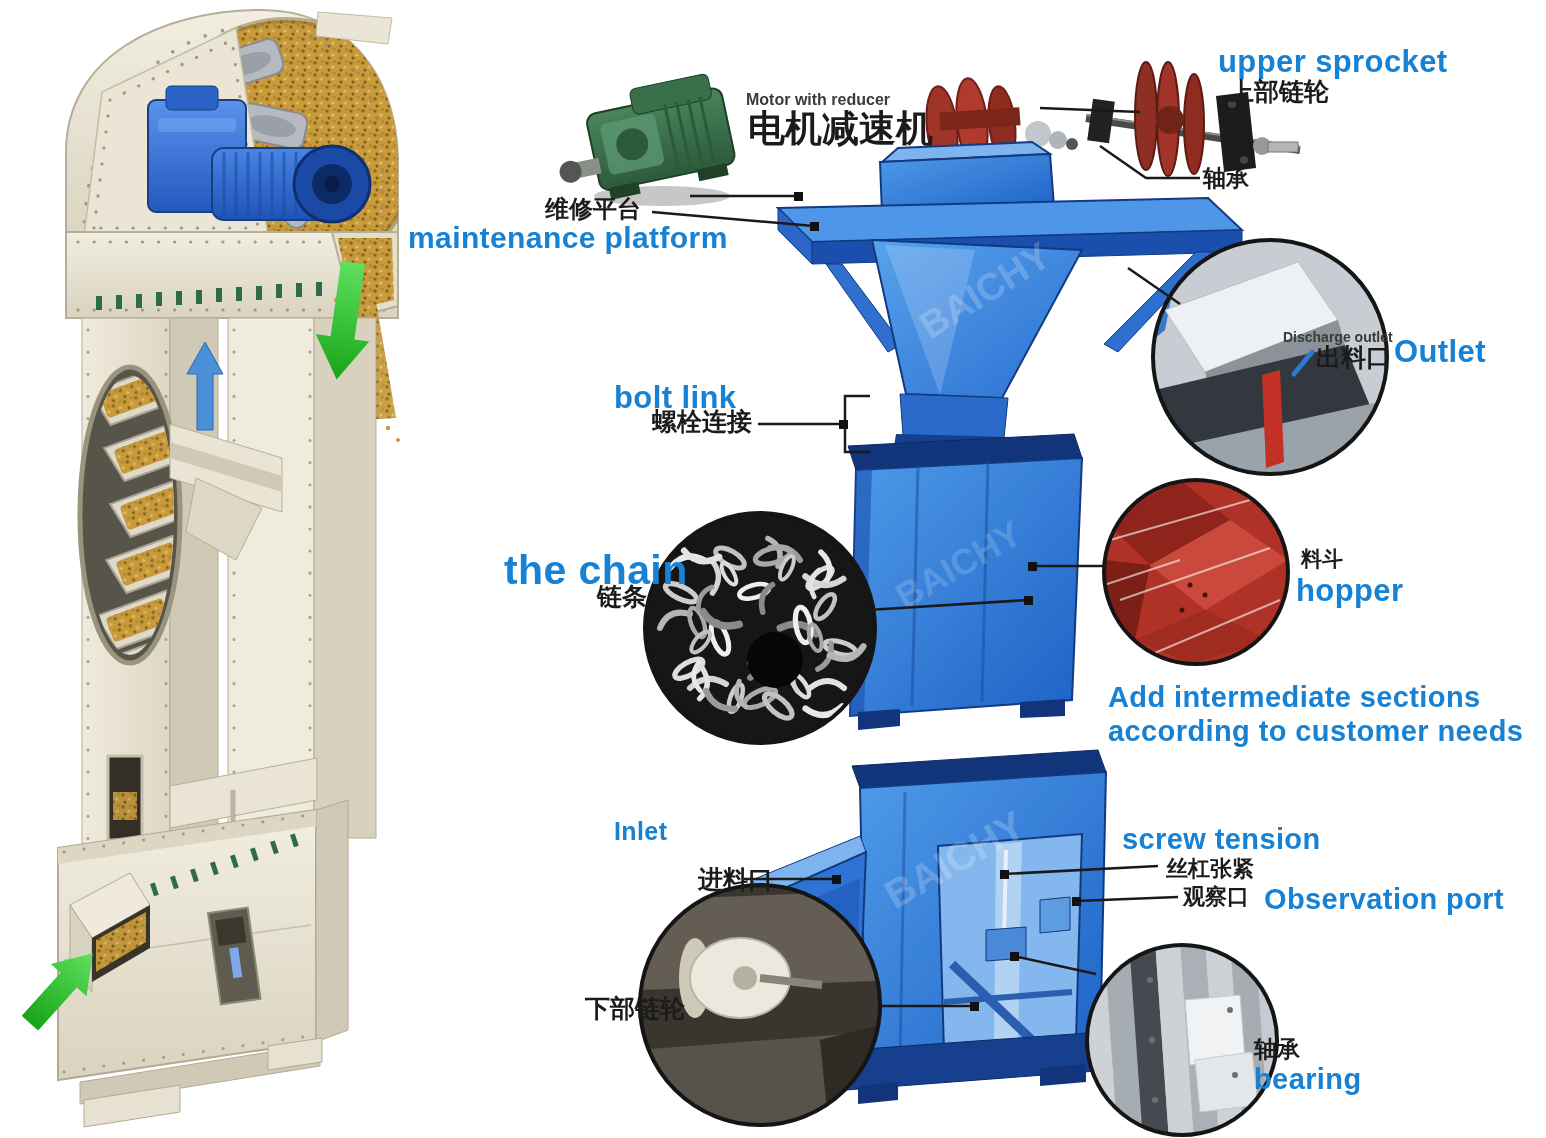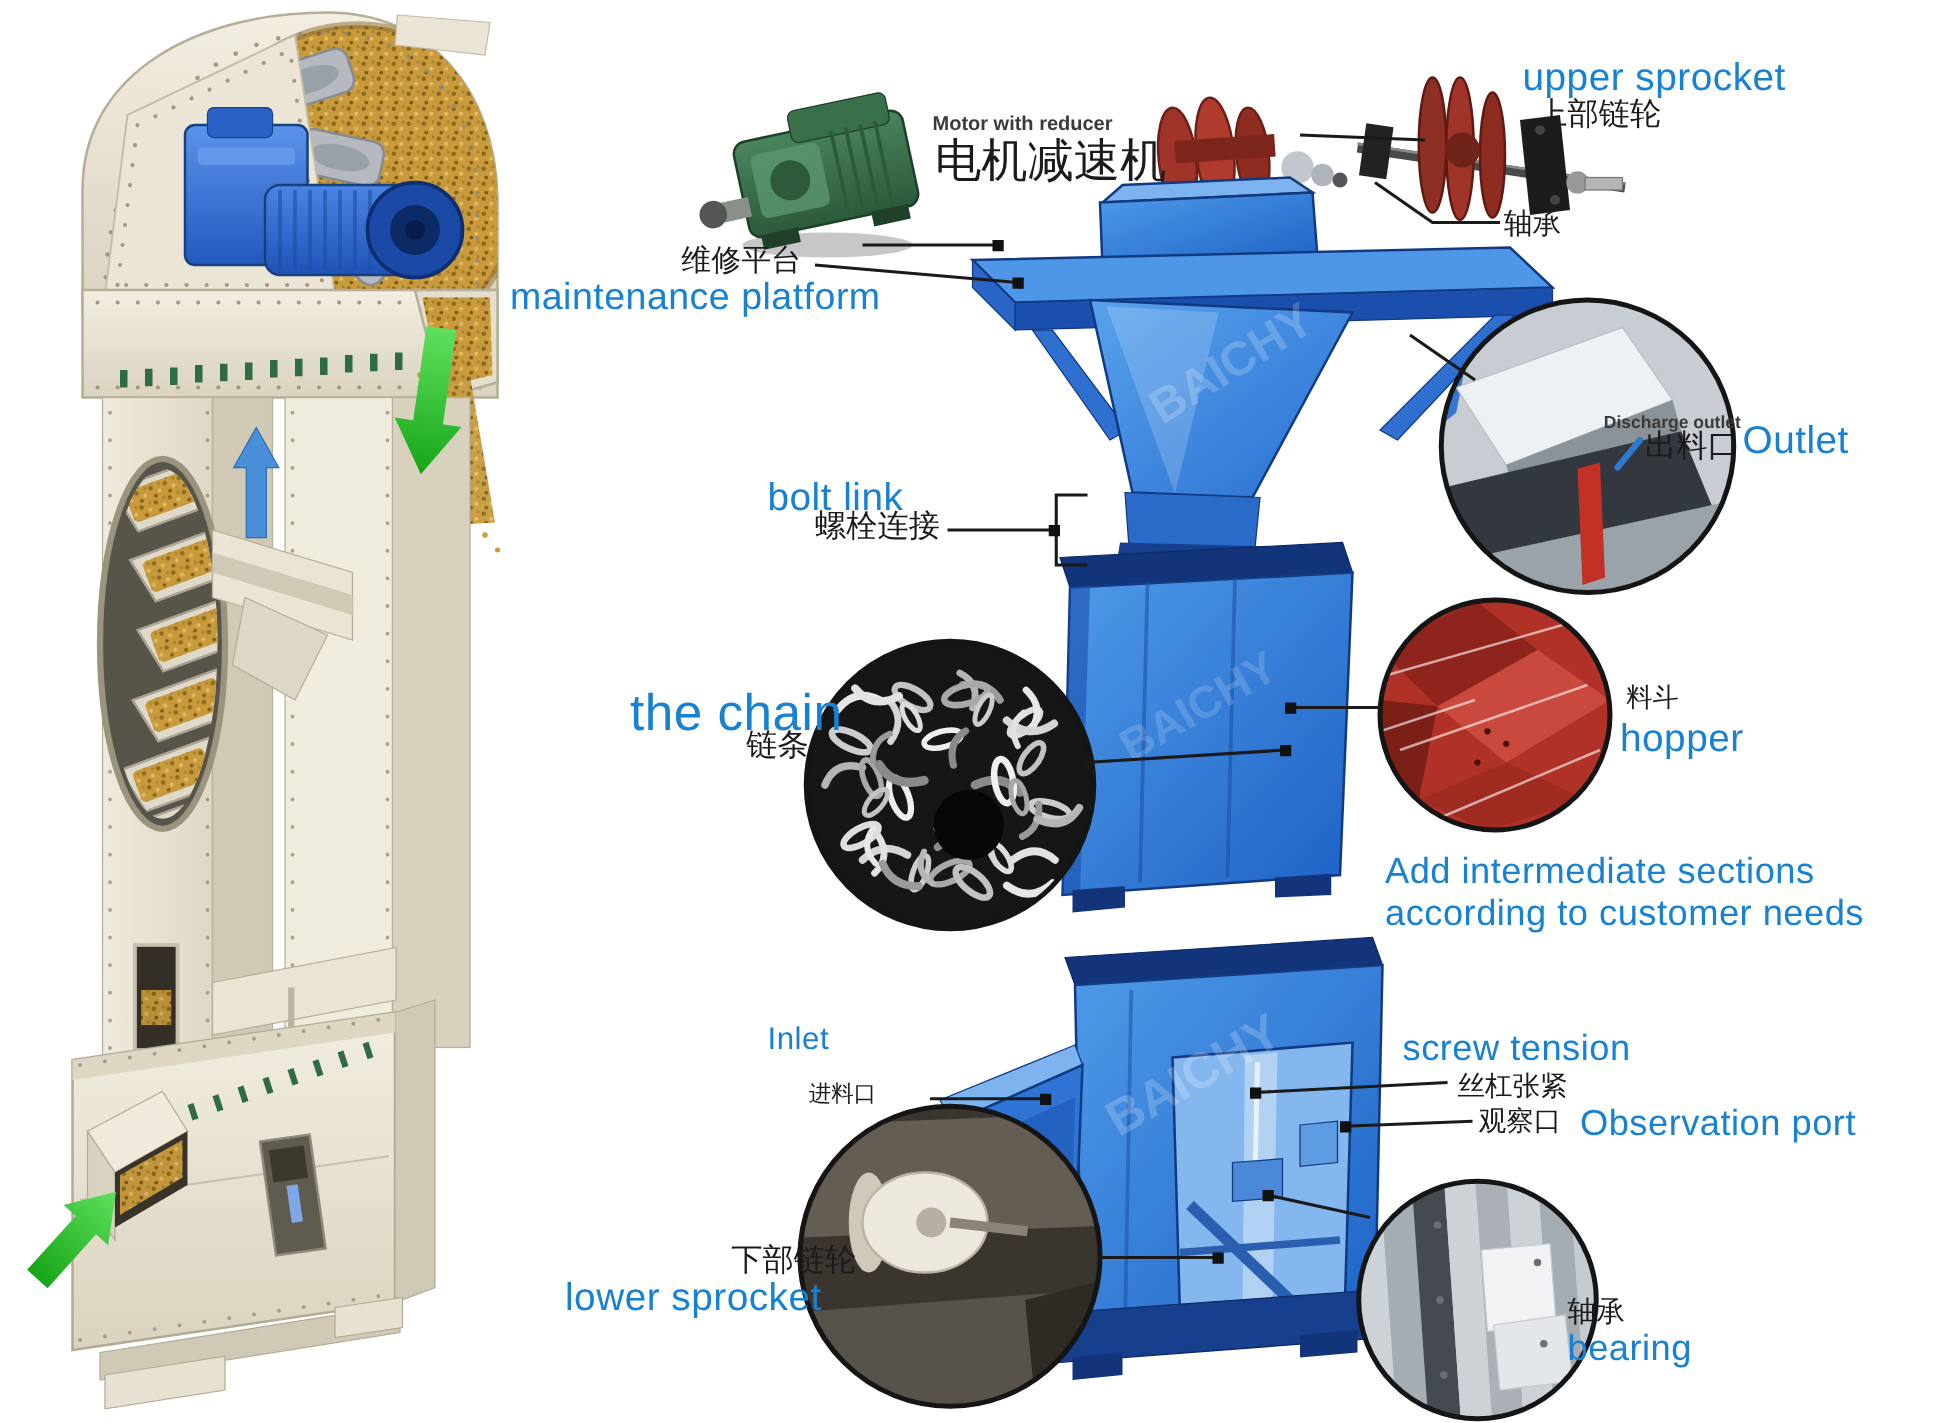--- a/index.html
+++ b/index.html
@@ -1,19 +1,19 @@
 <!DOCTYPE html>
 <html><head>
 <meta charset="utf-8">
 <style>
   html,body{margin:0;padding:0;background:#fff;}
   #canvas{position:relative;width:1546px;height:1138px;overflow:hidden;background:#ffffff;
           font-family:"Liberation Sans", sans-serif;}
   #art{position:absolute;left:0;top:0;}
-  .label{position:absolute;font-weight:normal;white-space:nowrap;line-height:1.04;}
+  .label{position:absolute;font-weight:bold;white-space:nowrap;line-height:1.04;}
   .en{color:#1781d4;letter-spacing:.4px;}
   .zh{color:#1b1b1b;}
   .sm{color:#3a3a3a;font-weight:bold;}
 </style>
 </head>
 <body>
 
 <div id="canvas">
 
 <svg id="art" width="1546" height="1138" viewBox="0 0 1546 1138">
@@ -475,27 +475,26 @@
 <div class="label en" style="left:504px;top:549px;font-size:41px">the chain</div>
 <div class="label zh" style="left:597px;top:583px;font-size:25px">链条</div>
 
 <div class="label zh" style="left:1301px;top:548px;font-size:21px">料斗</div>
 <div class="label en" style="left:1296px;top:575px;font-size:31px">hopper</div>
 
 <div class="label en" style="left:1108px;top:716px;font-size:29px">according to customer needs</div>
 <div class="label en" style="left:1108px;top:682px;font-size:29px">Add intermediate sections</div>
 
 <div class="label en" style="left:614px;top:818px;font-size:25px">Inlet</div>
-<div class="label zh" style="left:647px;top:866px;font-size:18px">进料口</div>
+<div class="label zh" style="left:698px;top:866px;font-size:25px">进料口</div>
 
 <div class="label en" style="left:1122px;top:824px;font-size:29px">screw tension</div>
 <div class="label zh" style="left:1166px;top:858px;font-size:22px">丝杠张紧</div>
 
 <div class="label zh" style="left:1183px;top:886px;font-size:22px">观察口</div>
 <div class="label en" style="left:1264px;top:884px;font-size:29px">Observation port</div>
 
 <div class="label zh" style="left:585px;top:995px;font-size:25px">下部链轮</div>
-<div class="label en" style="left:452px;top:1022px;font-size:31px">lower sprocket</div>
 
 <div class="label zh" style="left:1254px;top:1038px;font-size:23px">轴承</div>
 <div class="label en" style="left:1254px;top:1064px;font-size:29px">bearing</div>
 
 </div>
 
 </body></html>

